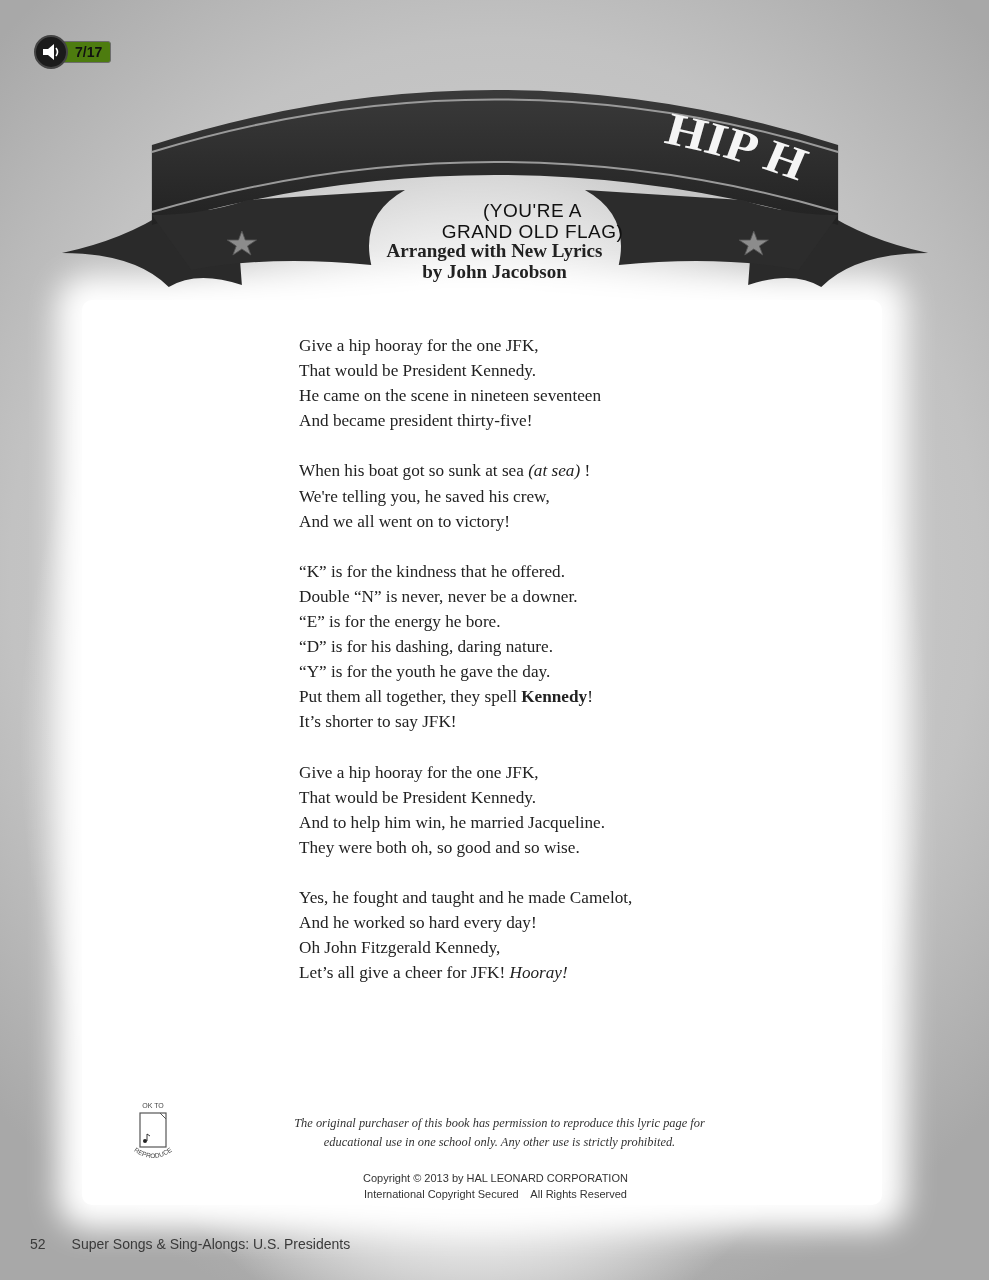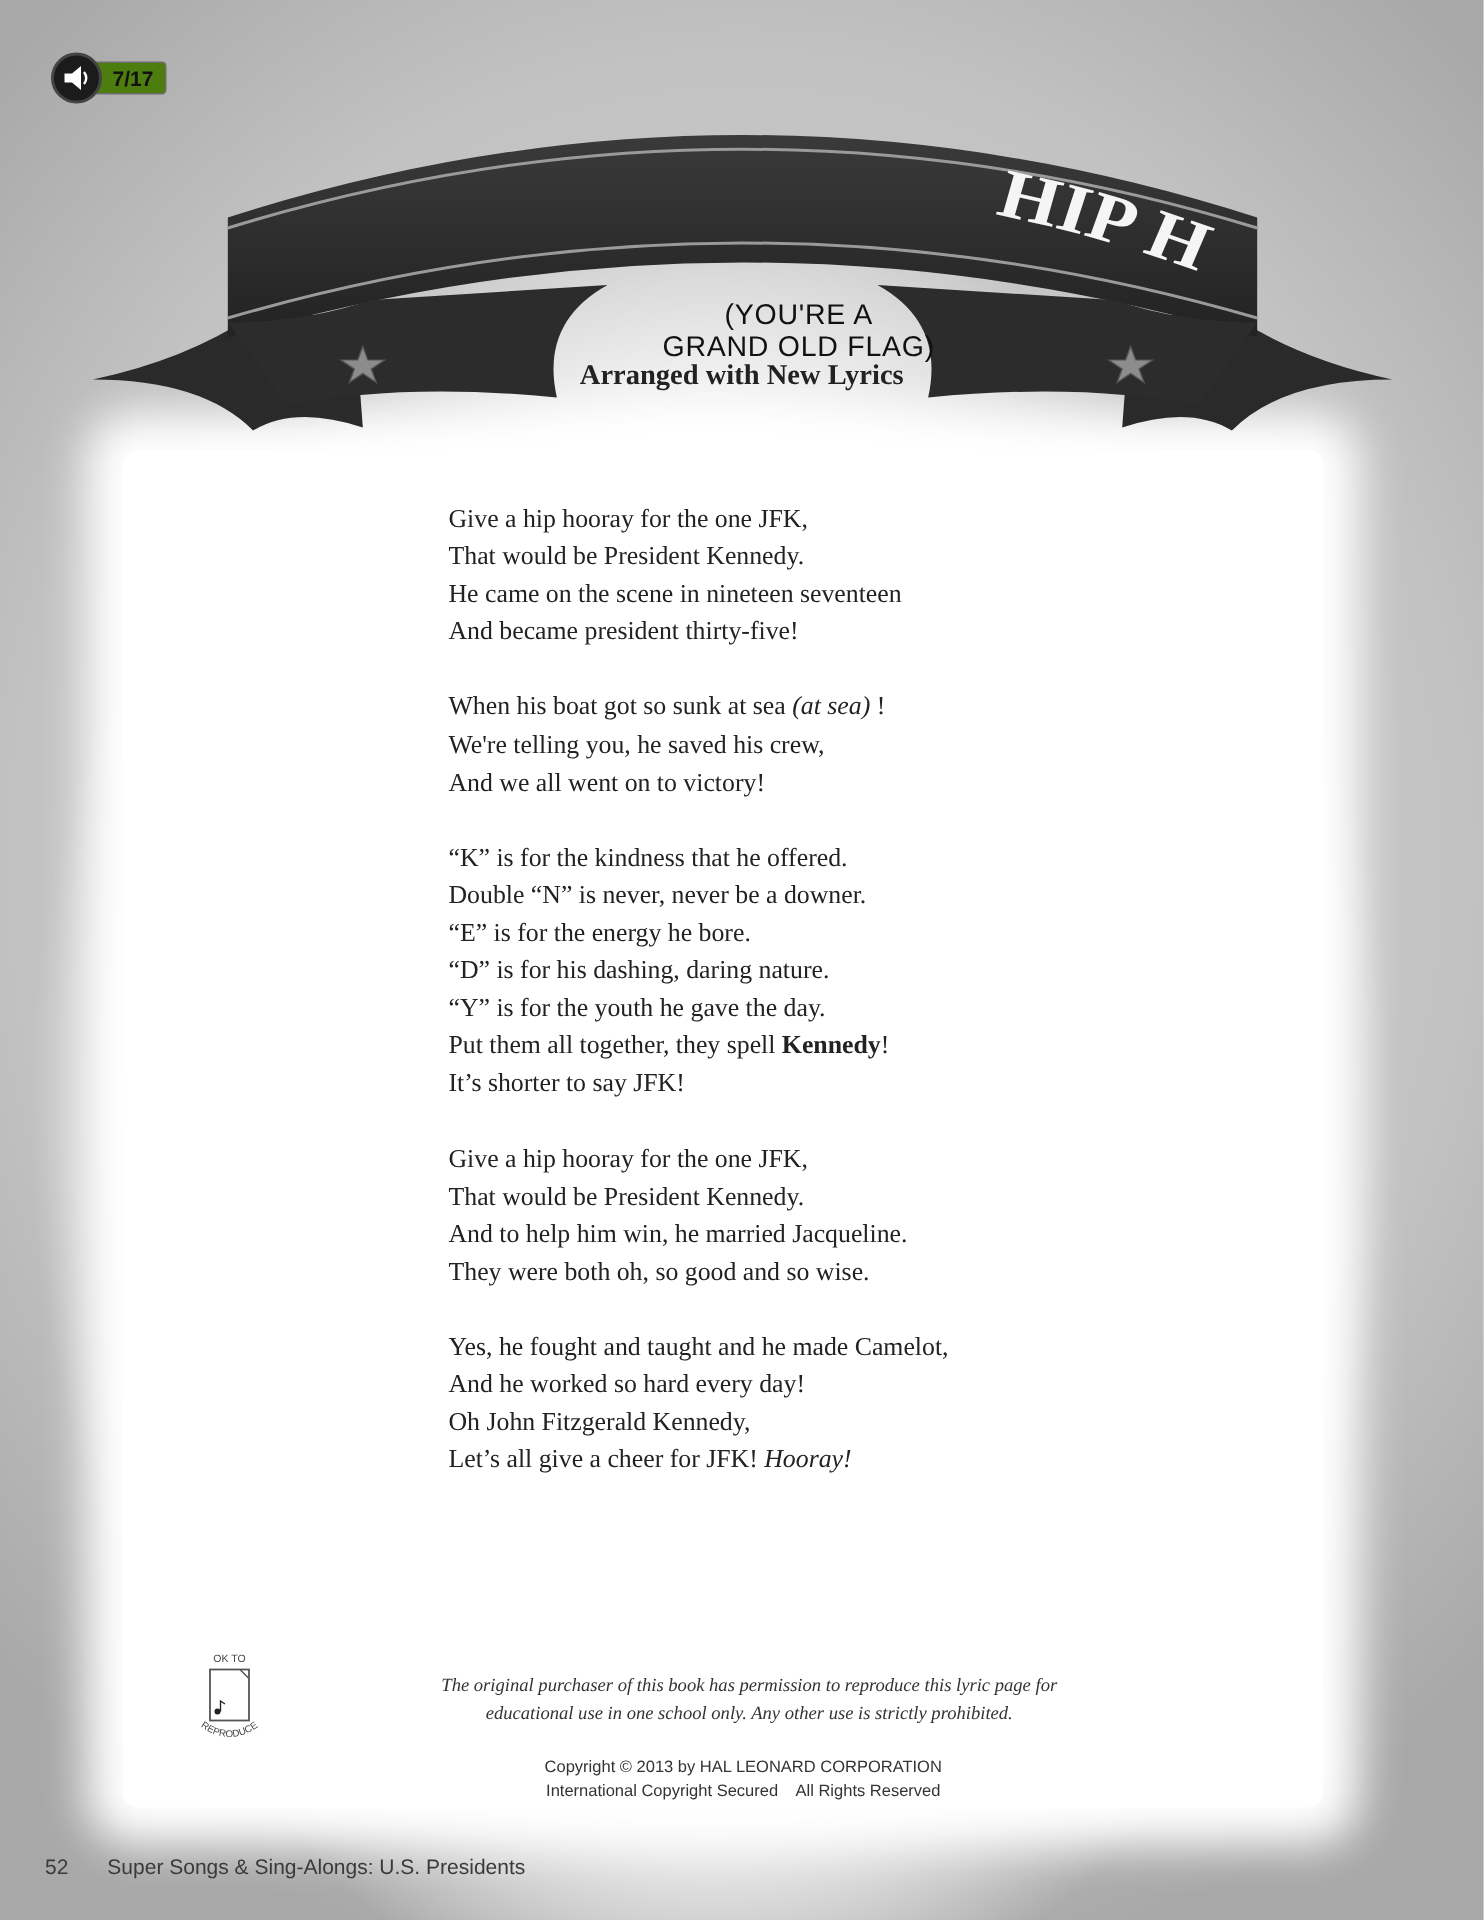--- a/index.html
+++ b/index.html
@@ -114,20 +114,21 @@
   </text>
   <path id="titlePath" d="M140 112 Q400 10 660 112" fill="none"></path>
 </svg>
 
 <div class="subtitle">
   <div>(YOU'RE A</div>
   <div>GRAND OLD FLAG)</div>
 </div>
 <div class="credit">
   <div>Arranged with New Lyrics</div>
+  <div>by John Jacobson</div>
 </div>
 
 <div class="lyrics" id="lyrics">
     <div class="stanza">
       <div class="line"><span>Give a hip hooray for the one JFK,</span></div>
       <div class="line"><span>That would be President Kennedy.</span></div>
       <div class="line"><span>He came on the scene in nineteen seventeen</span></div>
       <div class="line"><span>And became president thirty-five!</span></div>
     </div>
     <div class="stanza">

